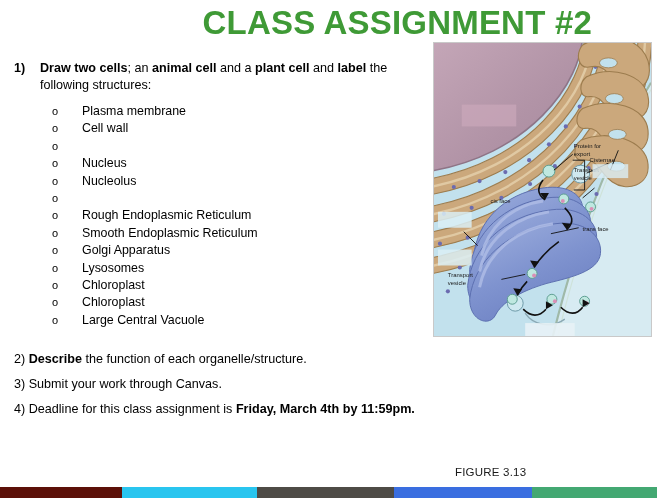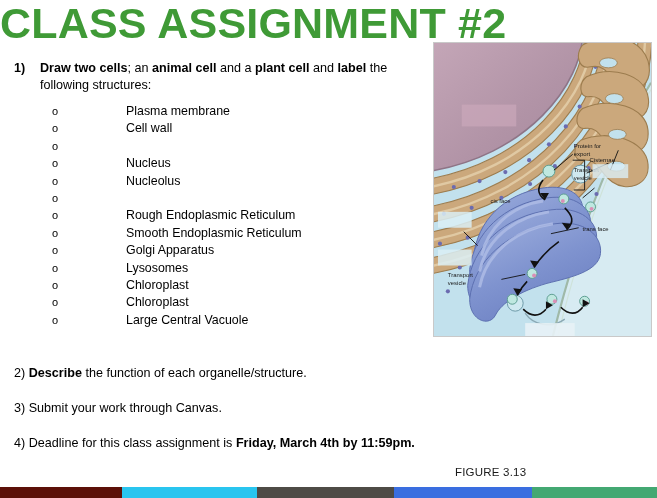--- a/index.html
+++ b/index.html
@@ -15,23 +15,23 @@
     font-family: "Liberation Sans", sans-serif;
     color: #000000;
   }
 
   
   .slide-title {
     position: absolute;
     top: 4px;
     left: 0;
     width: 592px;
-    text-align: left;
+    text-align: right;
     font-family: "Liberation Sans", sans-serif;
-    font-size: 43px;
+    font-size: 33px;
     font-weight: bold;
     color: #3f9a36;
     letter-spacing: 0.2px;
     line-height: 38px;
     white-space: nowrap;
   }
 
   
   .body-col {
     position: absolute;
@@ -74,30 +74,29 @@
   .organelle-list li .marker {
     width: 30px;
     flex: 0 0 30px;
     text-align: left;
     padding-left: 38px;
     font-size: 11px;
     line-height: 17.4px;
   }
   .organelle-list li .label {
     flex: 1 1 auto;
-    margin-left: 44px;
   }
 
   
   .task {
     font-size: 12.6px;
     line-height: 17px;
-    margin-top: 18px;
-  }
-  .task.task-2 { margin-top: 36px; }
+    margin-top: 8px;
+  }
+  .task.task-2 { margin-top: 22px; }
 
   
   .figure-box {
     position: absolute;
     left: 433px;
     top: 42px;
     width: 219px;
     height: 295px;
     border: 1px solid #c9c9c9;
     background: #ffffff;

